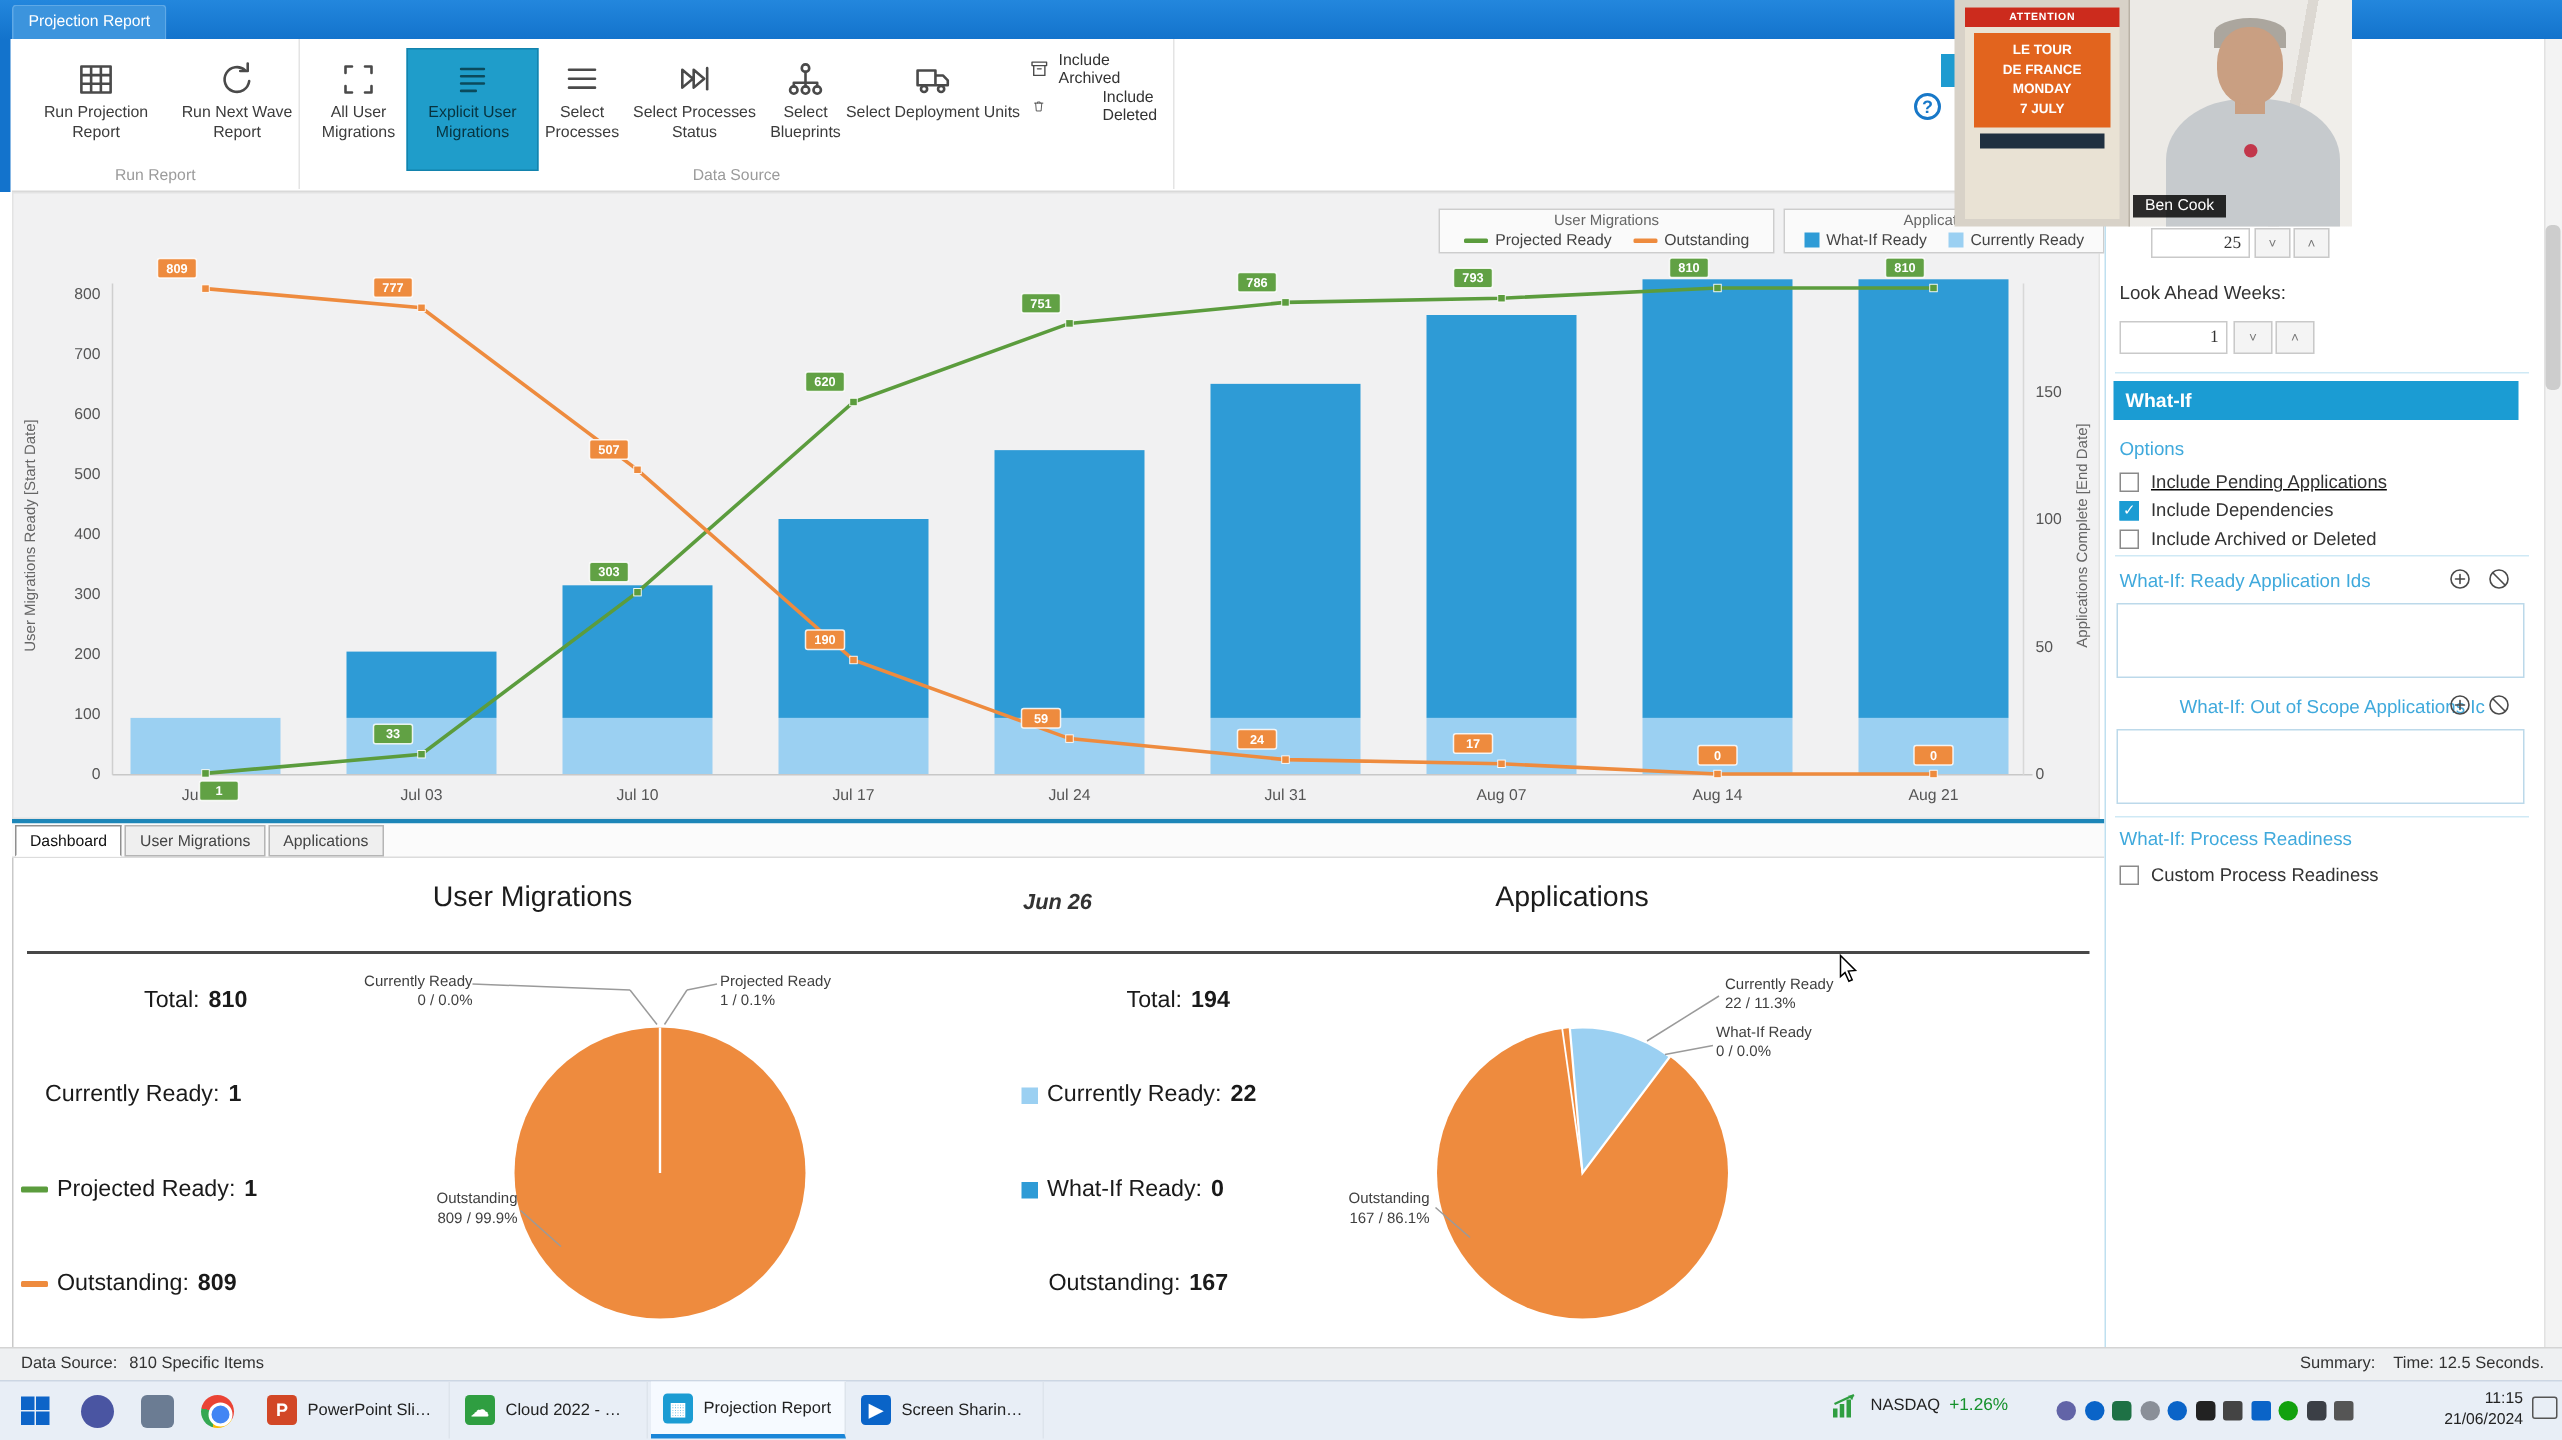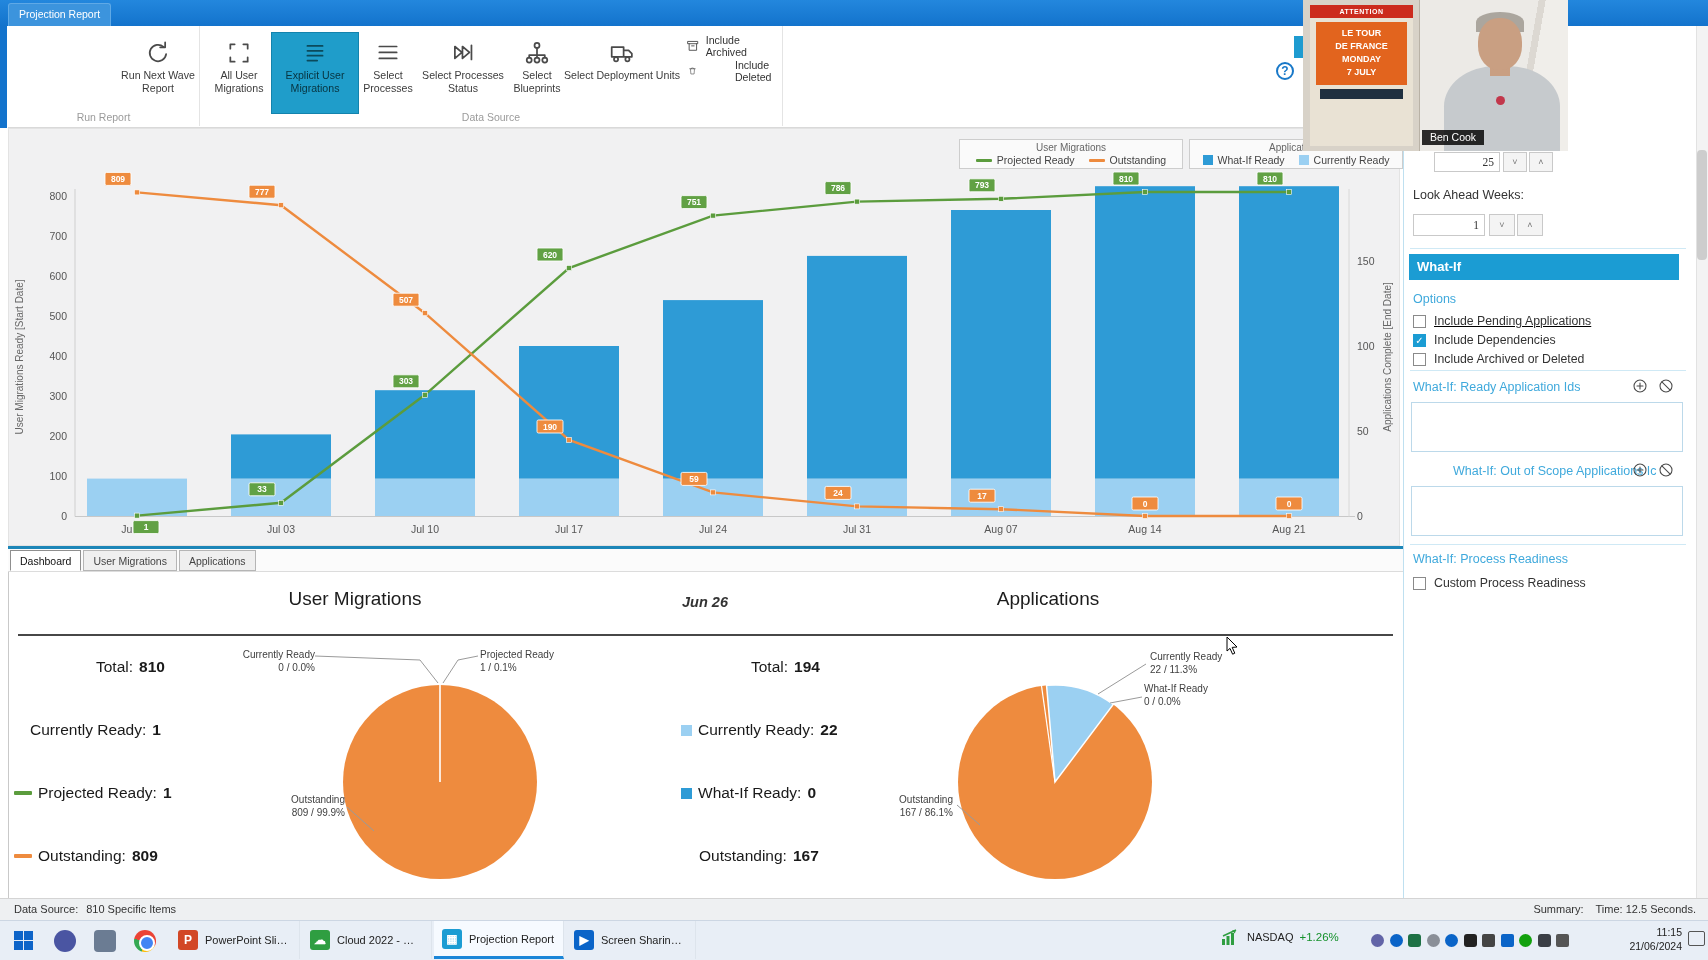--- a/index.html
+++ b/index.html
@@ -130,20 +130,28 @@
 
   <div class="titlebar">
     <div class="title-tab">Projection Report</div>
   </div>
   <div class="left-strip"></div>
 
   <div class="ribbon">
     <div id="ribbon-groups">
         <div class="rgroup" style="left: 0px; width: 192px;">
           <div class="rgroup-label">Run Report</div>
+          <div class="rbtn" style="left: 10px; width: 92px;">
+            <span class="ic">
+              <svg viewBox="0 0 24 24">
+                <path d="M3 4h18v16H3z M3 9.3h18 M3 14.6h18 M9 4v16 M15 4v16"></path>
+              </svg>
+            </span>
+            <div class="lbl">Run Projection Report</div>
+          </div>
           <div class="rbtn" style="left: 108px; width: 84px;">
             <span class="ic">
               <svg viewBox="0 0 24 24">
                 <path d="M19.5 13a7.6 7.6 0 1 1-2.4-6.6"></path>
                 <path d="M18.6 2.2v4.6h-4.6"></path>
               </svg>
             </span>
             <div class="lbl">Run Next Wave Report</div>
           </div>
         </div>

